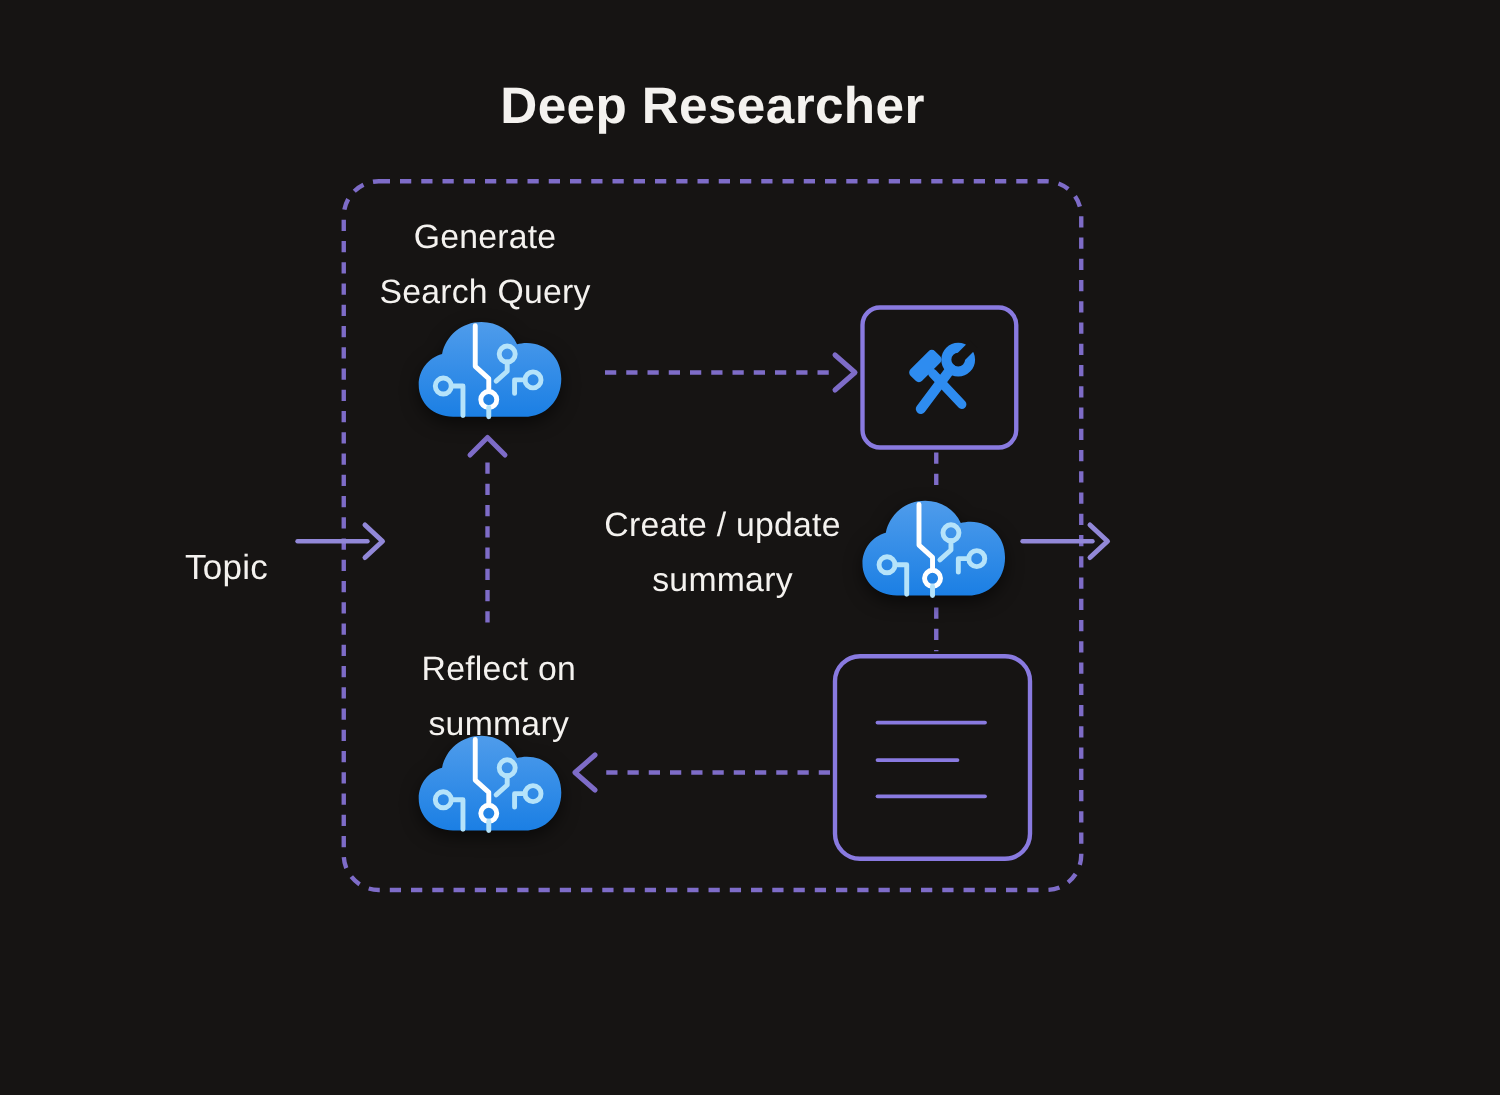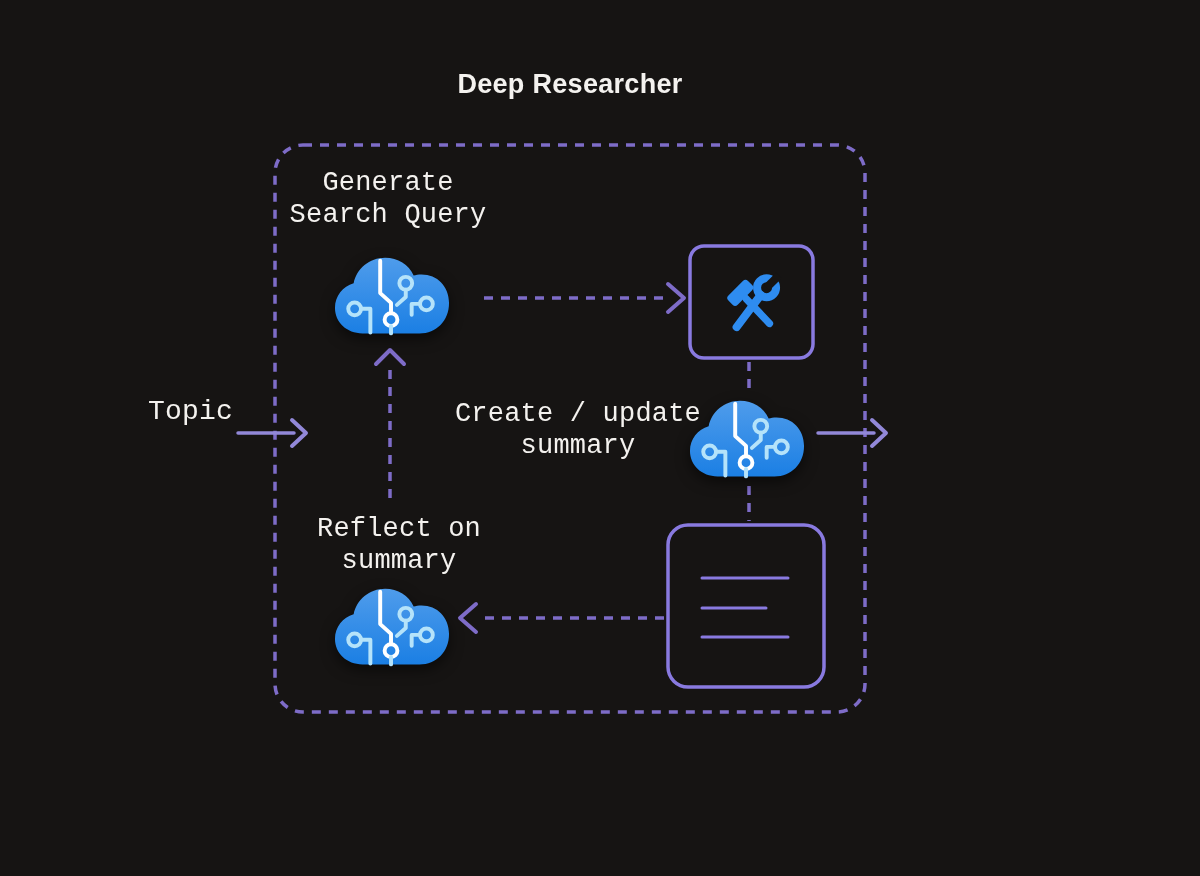--- a/index.html
+++ b/index.html
@@ -18,33 +18,32 @@
     width:1200px;
     height:876px;
     background:var(--background);
     overflow:hidden;
   }
   .overlay{position:absolute;left:0;top:0;}
   .label{
     position:absolute;
     color:var(--text);
     font-size:27px;
-    line-height:32px;
+    line-height:44px;
     text-align:center;
     white-space:pre-line;
     letter-spacing:.2px;
-    font-family:Liberation Mono, monospace;
   }
   .label.side{font-size:28px;text-align:left;white-space:nowrap;}
   .title{
     position:absolute;
     left:270px;top:60px;width:600px;
     text-align:center;
     color:var(--text);
-    font-size:27px;
+    font-size:41px;
     line-height:48px;
     font-weight:700;
     letter-spacing:.3px;
   }
   
   .dashline{stroke:var(--dash-purple);stroke-width:3.5;fill:none;stroke-dasharray:9 8;}
   .dashhead{stroke:var(--dash-purple);stroke-width:4;fill:none;stroke-linecap:round;stroke-linejoin:round;}
   .solidline{stroke:var(--solid-purple);stroke-width:3.5;fill:none;stroke-linecap:round;}
   .solidhead{stroke:var(--solid-purple);stroke-width:4;fill:none;stroke-linecap:round;stroke-linejoin:round;}
   .boxline{stroke:var(--box-border);stroke-width:3.5;fill:none;}
@@ -134,16 +133,16 @@
   <div class="label" style="left:258px;top:167px;width:260px;">Generate
 Search Query</div>
 
 
   <div class="label" style="left:433px;top:398px;width:290px;">Create / update
 summary</div>
 
   <div class="label" style="left:289px;top:513px;width:220px;">Reflect on
 summary</div>
 
-  <div class="label side" style="left:148px;top:396px;">Topic</div>
+  <div class="label side" style="left:148px;top:432px;">Topic</div>
 
 
 </div>
 
 </body></html>

